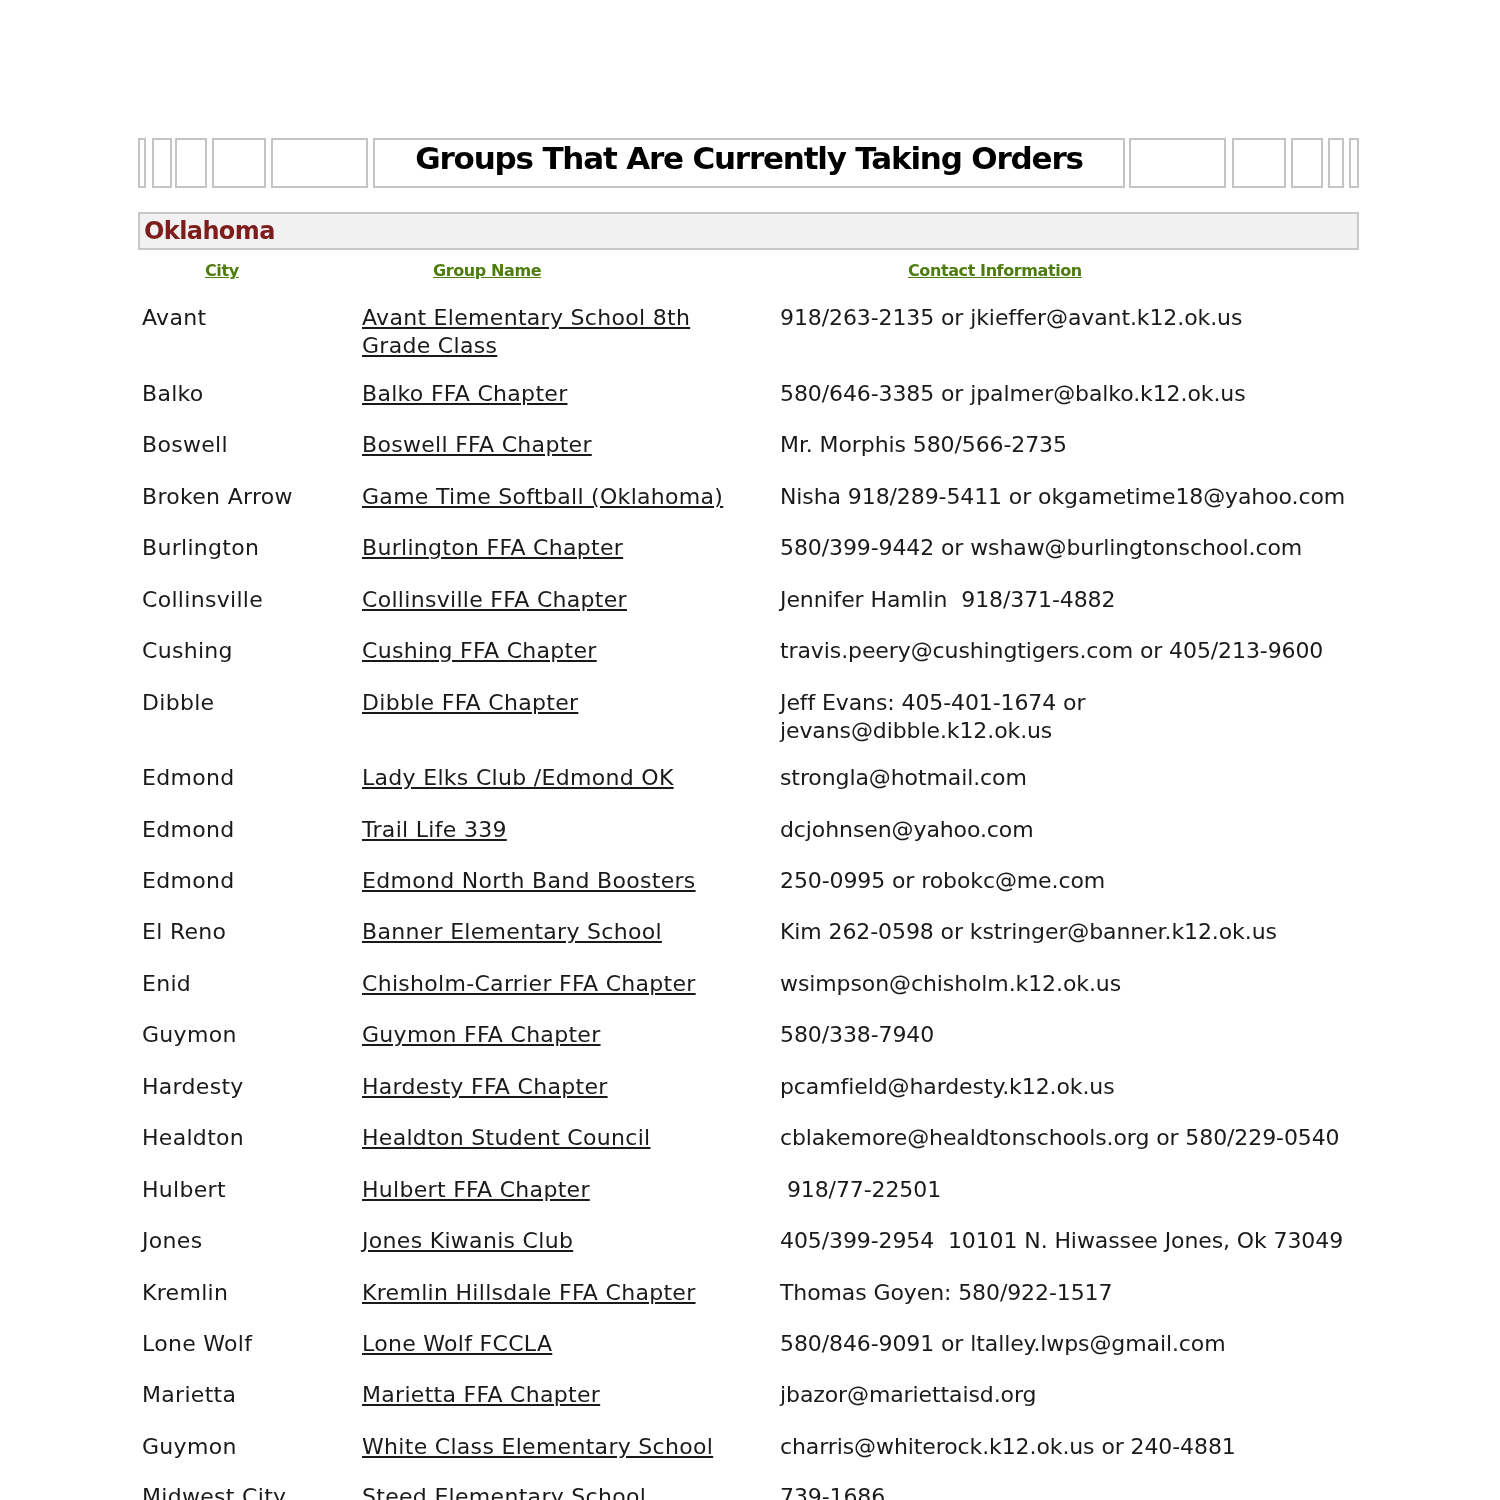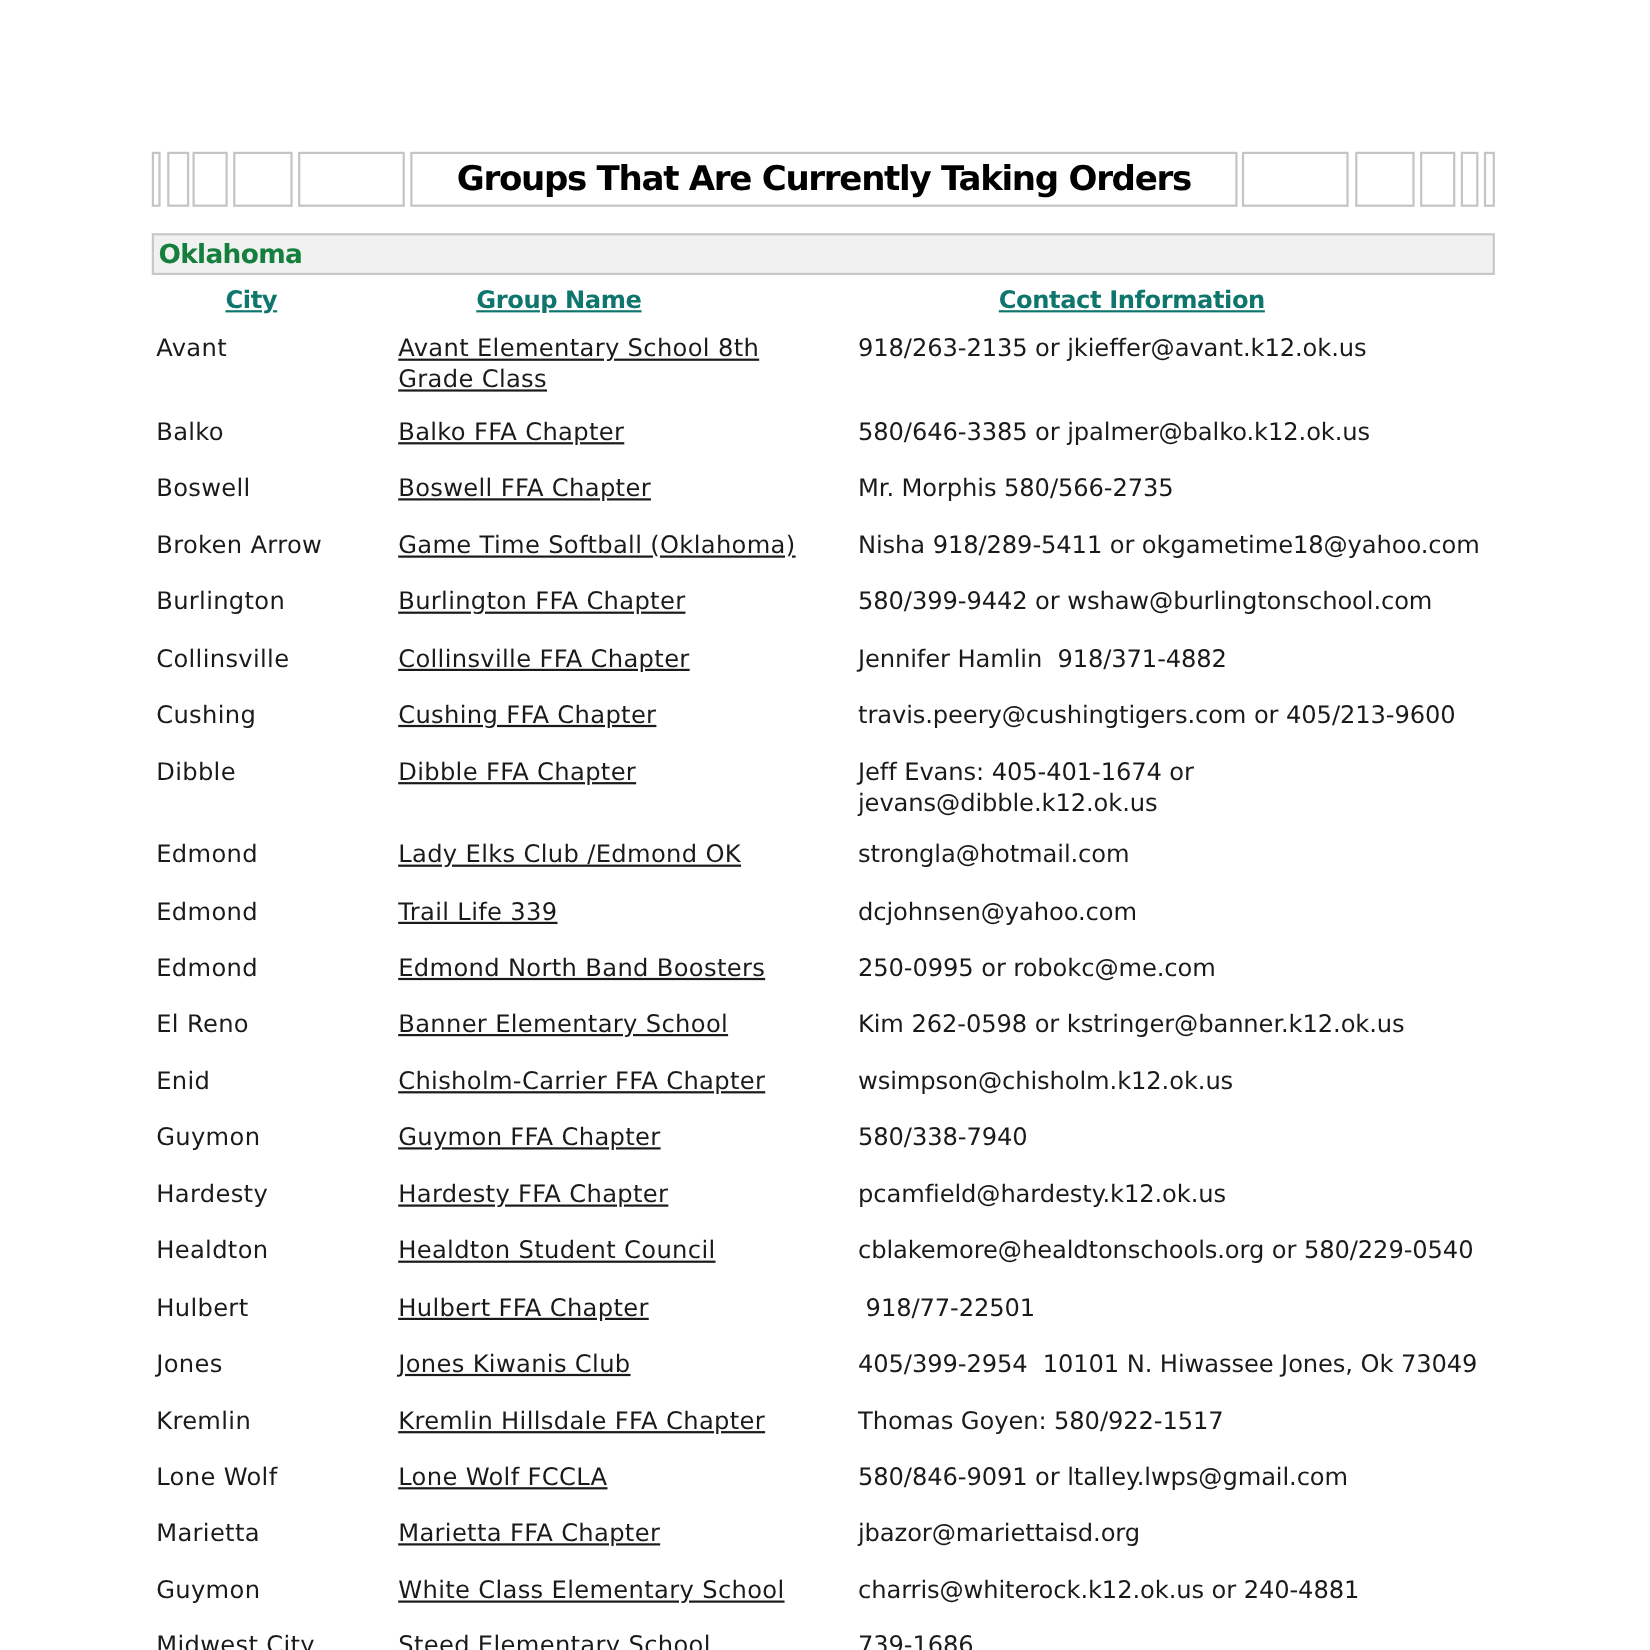--- a/index.html
+++ b/index.html
@@ -1,28 +1,28 @@
 <!DOCTYPE html>
 <html><head>
   <meta charset="utf-8">
   <style>
     html, body { margin: 0; padding: 0; background: #ffffff; }
     body { width: 1500px; height: 1500px; overflow: hidden; position: relative;
            font-family: "DejaVu Sans", sans-serif; color: #1a1a1a; }
     .hbox { position: absolute; top: 138px; height: 50px; border: 2px solid #c4c4c4;
             box-sizing: border-box; background: #fff; }
-    .title-box { left: 373px; width: 752px; display: flex; align-items: center; justify-content: center; }
+    .title-box { left: 373px; width: 752px; display: flex; align-items: flex-start; justify-content: center; }
     .title { font-family: "DejaVu Sans", sans-serif; font-weight: bold; font-size: 31px;
              letter-spacing: -1.2px; color: #000; }
     .state-bar { position: absolute; left: 138px; top: 212px; width: 1221px; height: 38px;
                  box-sizing: border-box; border: 2px solid #c8c8c8; background: #f1f1f1;
                  display: flex; align-items: center; padding-left: 4px; }
-    .state-label { font-weight: bold; font-size: 24px; letter-spacing: -0.6px; color: #15803d; }
-    .col-head { position: absolute; top: 261px; font-weight: bold; font-size: 22px;
-                text-decoration: underline; letter-spacing: -0.4px; color: #0f766e; }
+    .state-label { font-weight: bold; font-size: 24px; letter-spacing: -0.6px; color: #7f1d1d; }
+    .col-head { position: absolute; top: 261px; font-weight: bold; font-size: 16px;
+                text-decoration: underline; letter-spacing: -0.4px; color: #4d7c0f; }
     .row { position: absolute; left: 0; width: 1500px; font-size: 22px; line-height: 28px;
            letter-spacing: 0.3px; }
     .cell { position: absolute; top: 0; white-space: pre; }
     .c-city { left: 142px; }
     .c-group { left: 362px; width: 400px; white-space: normal; text-decoration: underline; }
     .c-contact { left: 780px; width: 580px; white-space: pre-wrap; letter-spacing: -0.1px; }
   </style>
 </head>
 <body>
 

